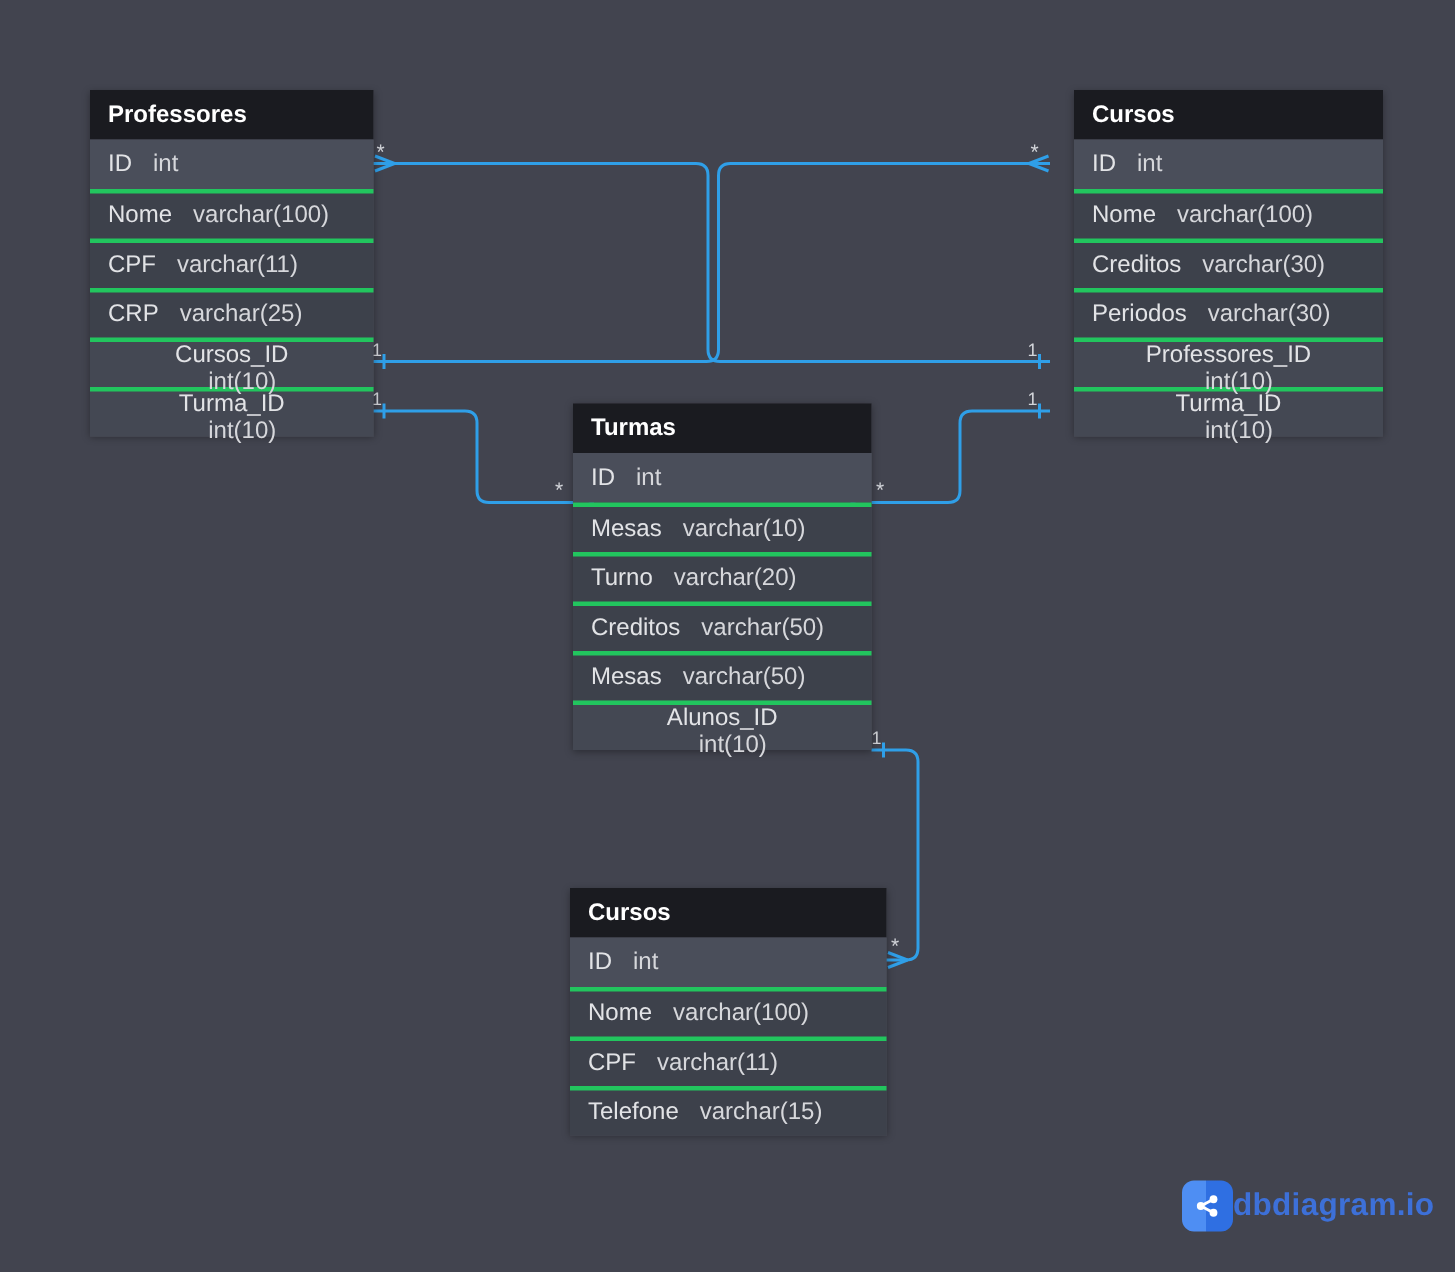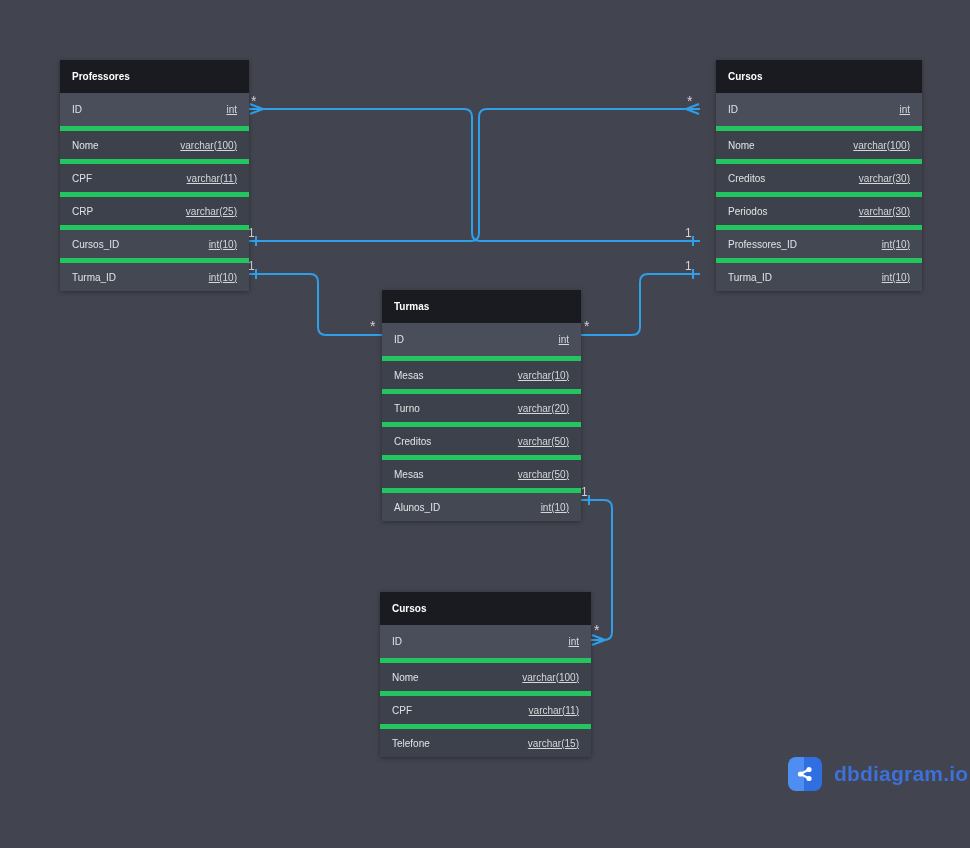--- a/index.html
+++ b/index.html
@@ -5,42 +5,42 @@
   html,body{margin:0;padding:0;}
   body{
     width:970px;height:848px;position:relative;overflow:hidden;
     background:#42444f;
     font-family:"Liberation Sans", sans-serif;
   }
   #wires{position:absolute;left:0;top:0;z-index:1;}
   .db-table{
     position:absolute;z-index:2;
     box-shadow:0 1px 5px rgba(0,0,0,.35);
-    font-size:10px;
+    font-size:16px;
   }
   .thead{
     height:33px;background:#1a1b20;color:#ffffff;font-weight:bold;
     display:flex;align-items:center;padding:0 12px;box-sizing:border-box;
   }
   .row{
     height:33px;background:#3d414b;color:#e2e3e6;
-    display:flex;align-items:center;justify-content:space-between;
+    display:flex;align-items:center;justify-content:flex-start;
     padding:0 12px;box-sizing:border-box;
   }
-  .row + .row{border-top:5px solid #22c55e;}
+  .row + .row{border-top:3px solid #22c55e;}
   .row.pk{background:#4a4e5a;}
-  .row.fk{background:#444853;}
+  .row.fk{background:#444853;flex-direction:column;}
   .fname{white-space:nowrap;}
-  .ftype{color:#d6d7db;white-space:nowrap;margin-left:14px;text-decoration:underline;}
+  .ftype{color:#d6d7db;white-space:nowrap;margin-left:14px;}
   .card-label{fill:#d2d4d9;font-family:"Liberation Sans",sans-serif;}
   .one{font-size:12px;}
   .many{font-size:14px;}
   .brand{
-    position:absolute;left:788px;top:757px;z-index:3;
-    display:flex;align-items:center;gap:12px;cursor:pointer;
+    position:absolute;left:788px;top:787px;z-index:3;
+    display:flex;align-items:center;cursor:pointer;
   }
   .brand-icon{
     width:34px;height:34px;border-radius:8px;
     background:linear-gradient(90deg,#4e8ef3 0%,#4e8ef3 48%,#2f6fe2 48%,#2f6fe2 100%);
     display:flex;align-items:center;justify-content:center;
   }
   .brand-text{
     color:#3d70d8;font-size:21px;font-weight:600;letter-spacing:.2px;
   }
 </style>
@@ -137,21 +137,21 @@
   <div class="row fk">
     <span class="fname">Professores_ID</span>
     <span class="ftype">int(10)</span>
   </div>
   <div class="row fk">
     <span class="fname">Turma_ID</span>
     <span class="ftype">int(10)</span>
   </div>
 </div>
 
-<div class="db-table" style="left:382px;top:290px;width:199px;">
+<div class="db-table" style="left:382px;top:269px;width:199px;">
   <div class="thead">
     <span>Turmas</span>
   </div>
   <div class="row pk">
     <span class="fname">ID</span>
     <span class="ftype">int</span>
   </div>
   <div class="row">
     <span class="fname">Mesas</span>
     <span class="ftype">varchar(10)</span>

